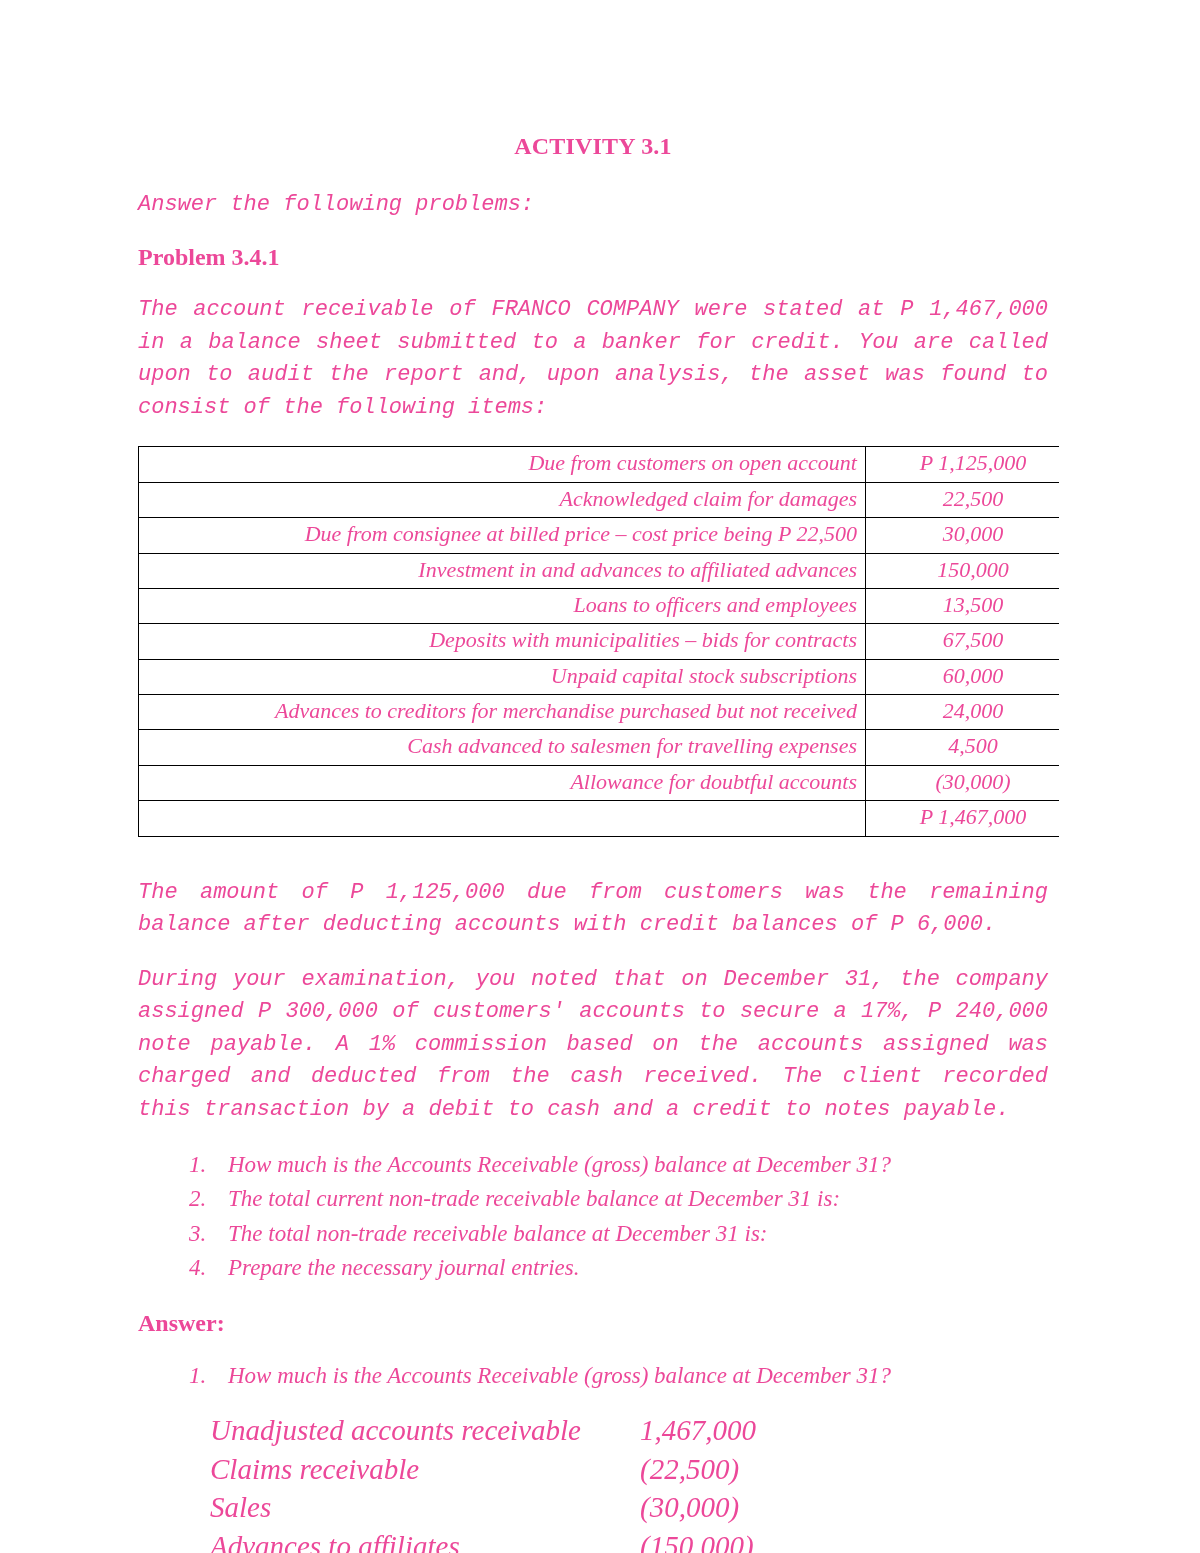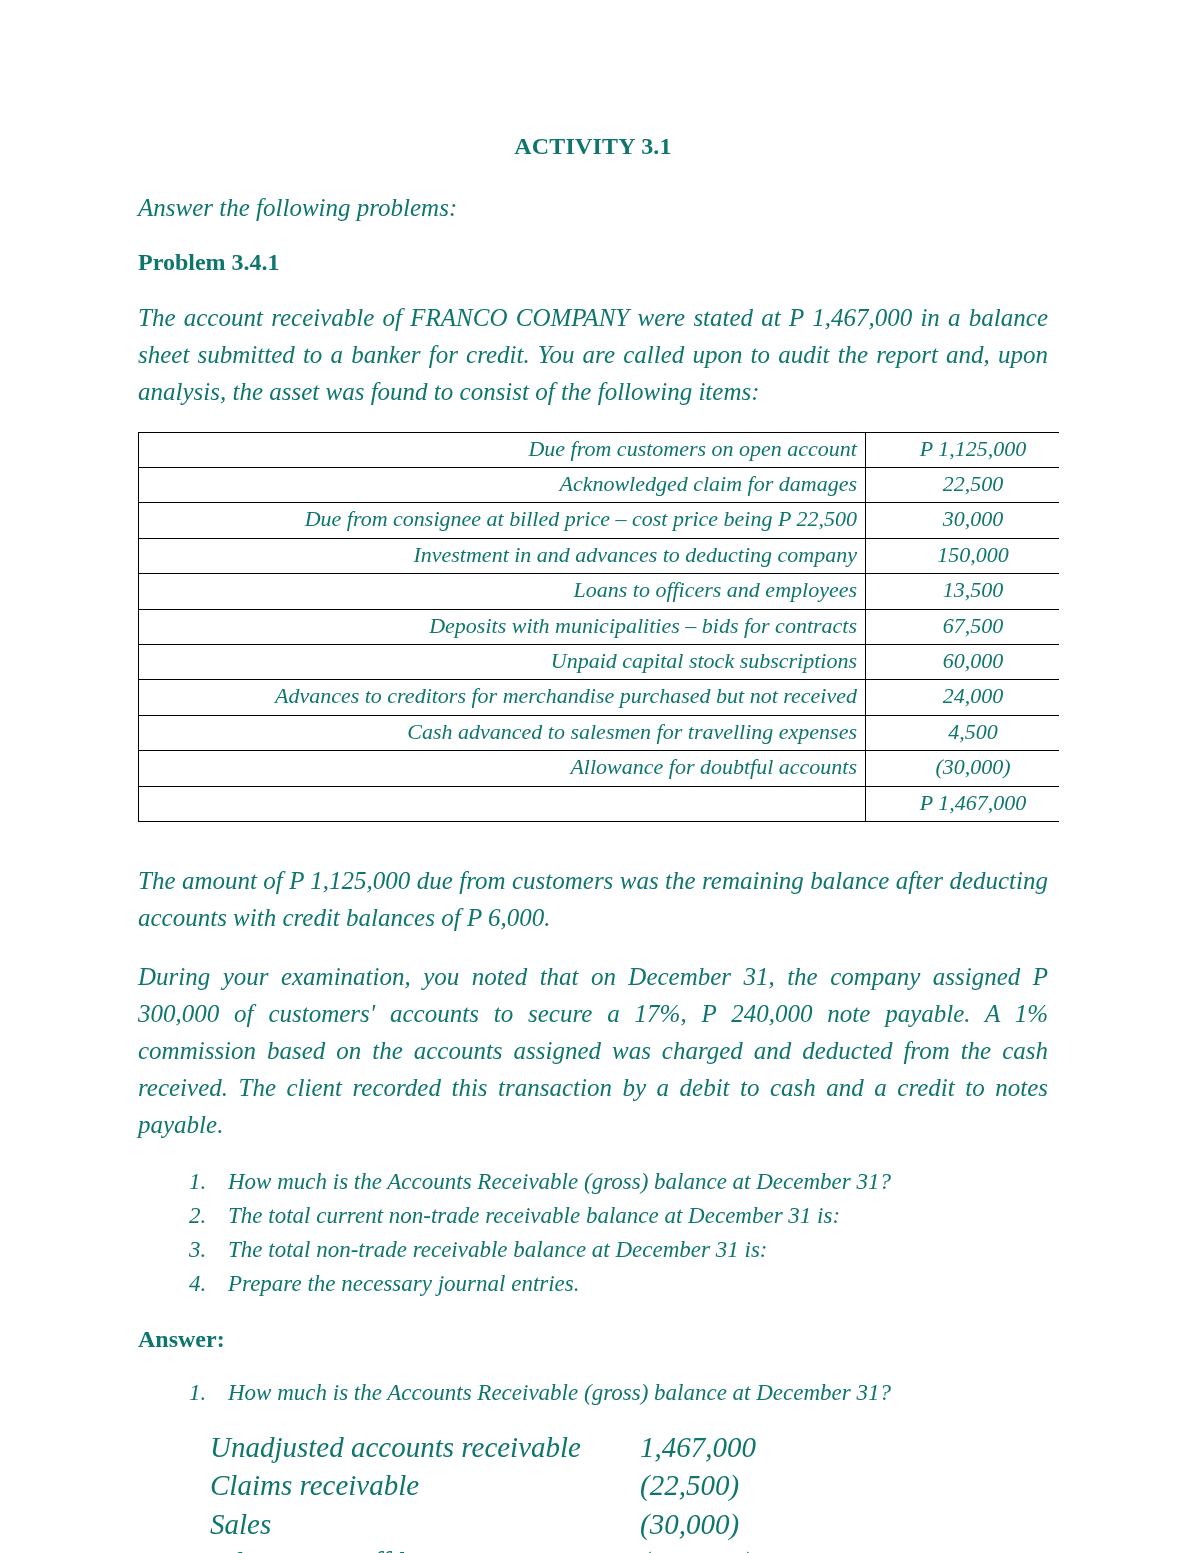--- a/index.html
+++ b/index.html
@@ -7,46 +7,47 @@
     padding: 0;
     background: #ffffff;
   }
   .page {
     position: relative;
     width: 1059px;
     height: 1553px;
     background: #ffffff;
     box-sizing: border-box;
     font-family: "Liberation Serif", "DejaVu Serif", serif;
-    color: #0f766e;
+    color: #ec4899;
     overflow: hidden;
   }
   .content {
     position: absolute;
     left: 138px;
     top: 132px;
     width: 910px;
   }
 
   .doc-title {
     text-align: center;
     font-weight: bold;
     font-size: 24px;
     letter-spacing: 0.2px;
     margin: 0 0 28px 0;
     line-height: 1.2;
   }
 
   .para {
     font-style: italic;
-    font-size: 25px;
+    font-size: 22px;
     line-height: 1.48;
     margin: 0 0 22px 0;
     text-align: justify;
     text-justify: inter-word;
+    font-family: Liberation Mono, monospace;
   }
   .para.no-justify { text-align: left; }
 
   .subhead {
     font-weight: bold;
     font-size: 24px;
     font-style: normal;
     margin: 0 0 22px 0;
     line-height: 1.2;
   }
@@ -140,21 +141,21 @@
           </tr>
           <tr>
             <td class="label">Acknowledged claim for damages</td>
             <td class="value">22,500</td>
           </tr>
           <tr>
             <td class="label">Due from consignee at billed price – cost price being P 22,500</td>
             <td class="value">30,000</td>
           </tr>
           <tr>
-            <td class="label">Investment in and advances to deducting company</td>
+            <td class="label">Investment in and advances to affiliated advances</td>
             <td class="value">150,000</td>
           </tr>
           <tr>
             <td class="label">Loans to officers and employees</td>
             <td class="value">13,500</td>
           </tr>
           <tr>
             <td class="label">Deposits with municipalities – bids for contracts</td>
             <td class="value">67,500</td>
           </tr>

